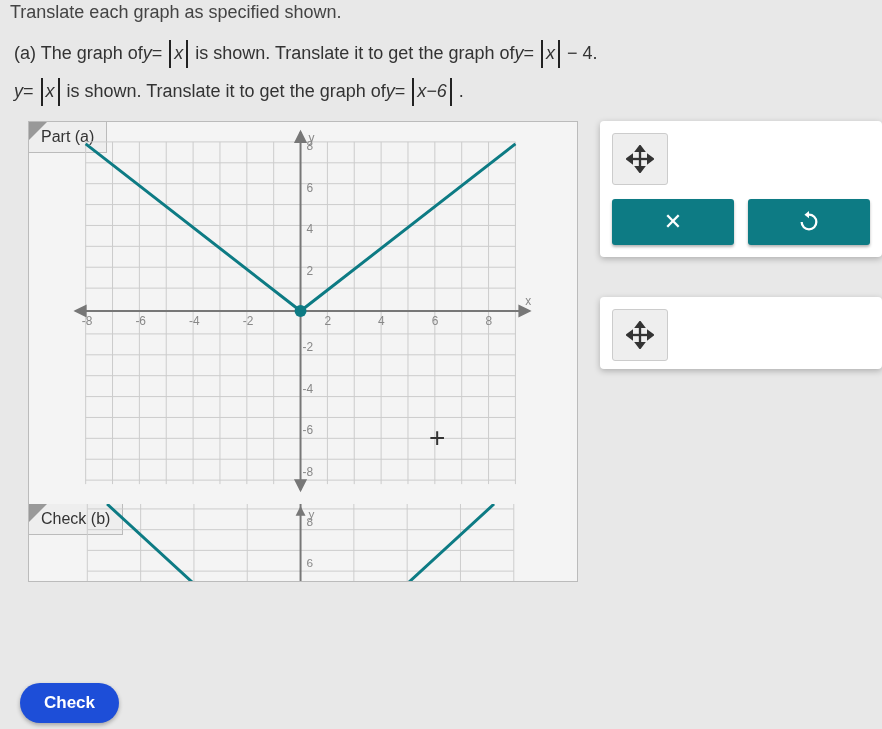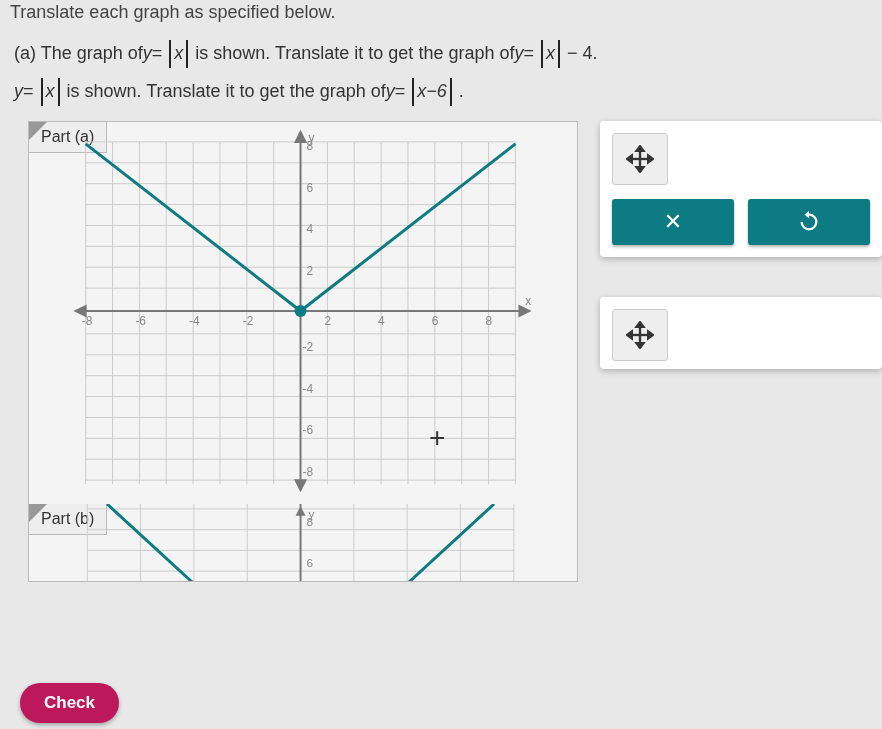--- a/index.html
+++ b/index.html
@@ -129,36 +129,36 @@
   }
   .footer {
     position: absolute;
     left: 20px;
     bottom: 6px;
     display:flex;
     align-items:center;
     padding-top:6px;
   }
   .check-btn {
-    background: #be185d;
+    background: #1d4ed8;
     color: #fff;
     border: none;
     border-radius: 22px;
     padding: 10px 24px;
     font-size: 17px;
     font-weight: bold;
     cursor: pointer;
     box-shadow: 0 2px 4px rgba(0,0,0,0.3);
   }
   .tick-label { fill:#888; font-size:12px; font-family:Arial; }
 </style>
 </head>
 <body>
 
-<div class="instruction">Translate each graph as specified below.</div>
+<div class="instruction">Translate each graph as specified shown.</div>
 
 <div class="subparts">
   <div class="row">
     <span>(a) The graph of </span>
     <span class="mathvar">y</span>
     <span> = </span>
     <span class="abs">
         <span class="mathvar">x</span>
       </span>
     <span> is shown. Translate it to get the graph of </span>
@@ -259,21 +259,21 @@
         </g>
 
         <polyline points="40,22 256,190 472,22" fill="none" stroke="#0d7b84" stroke-width="3"></polyline>
         <circle cx="256" cy="190" r="6" fill="#0d7b84"></circle>
       </svg>
       <div class="plus-cursor" style="left:400px; top:300px;">+</div>
     </div>
 
     <div class="graph-box part-b">
       <div class="corner-tri"></div>
-      <div class="part-tab">Part (b)</div>
+      <div class="part-tab">Check (b)</div>
       <svg class="plot" viewBox="0 0 517 78">
         <g stroke="#ccc" stroke-width="1">
           <line x1="40" y1="5" x2="472" y2="5"></line>
             <line x1="40" y1="26" x2="472" y2="26"></line>
           <line x1="40" y1="47" x2="472" y2="47"></line>
             <line x1="40" y1="68" x2="472" y2="68"></line>
           <line x1="40" y1="0" x2="40" y2="78"></line>
             <line x1="94" y1="0" x2="94" y2="78"></line>
           <line x1="148" y1="0" x2="148" y2="78"></line>
             <line x1="202" y1="0" x2="202" y2="78"></line>

